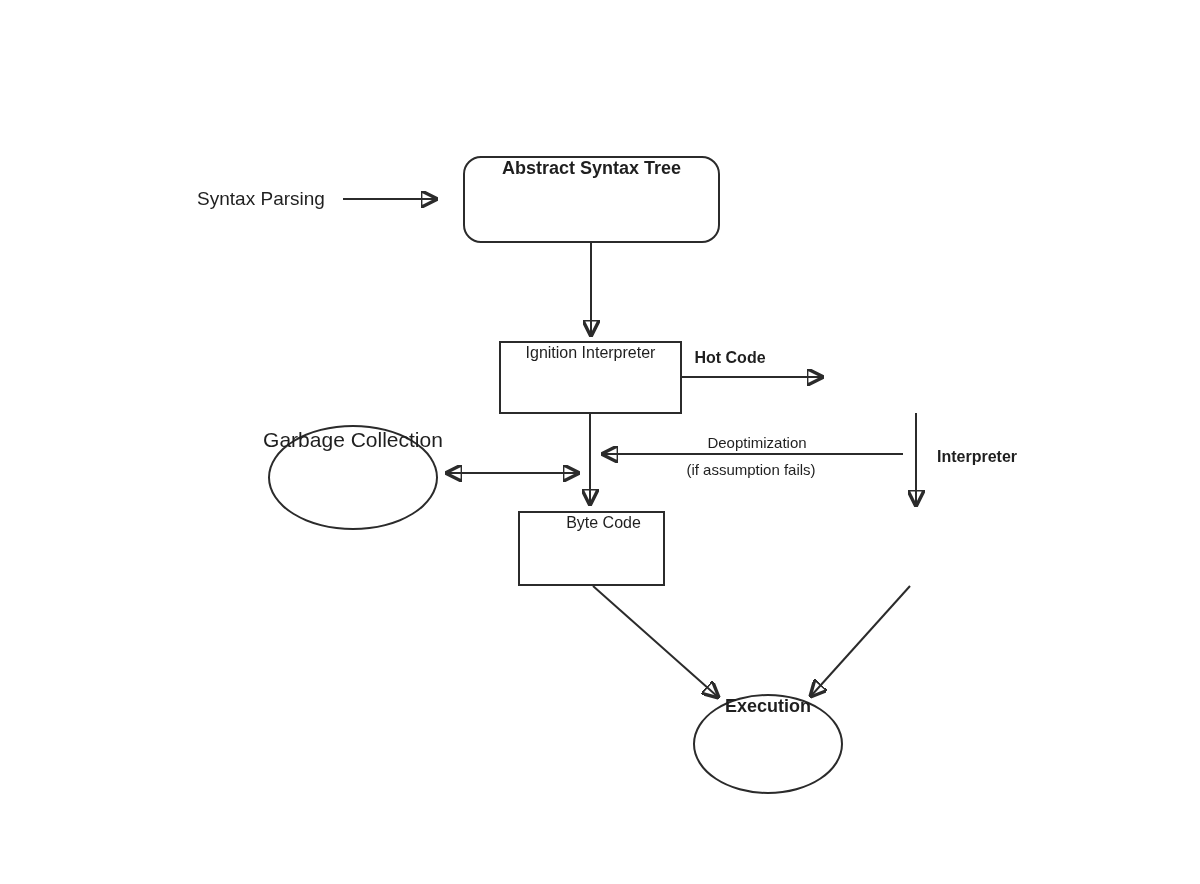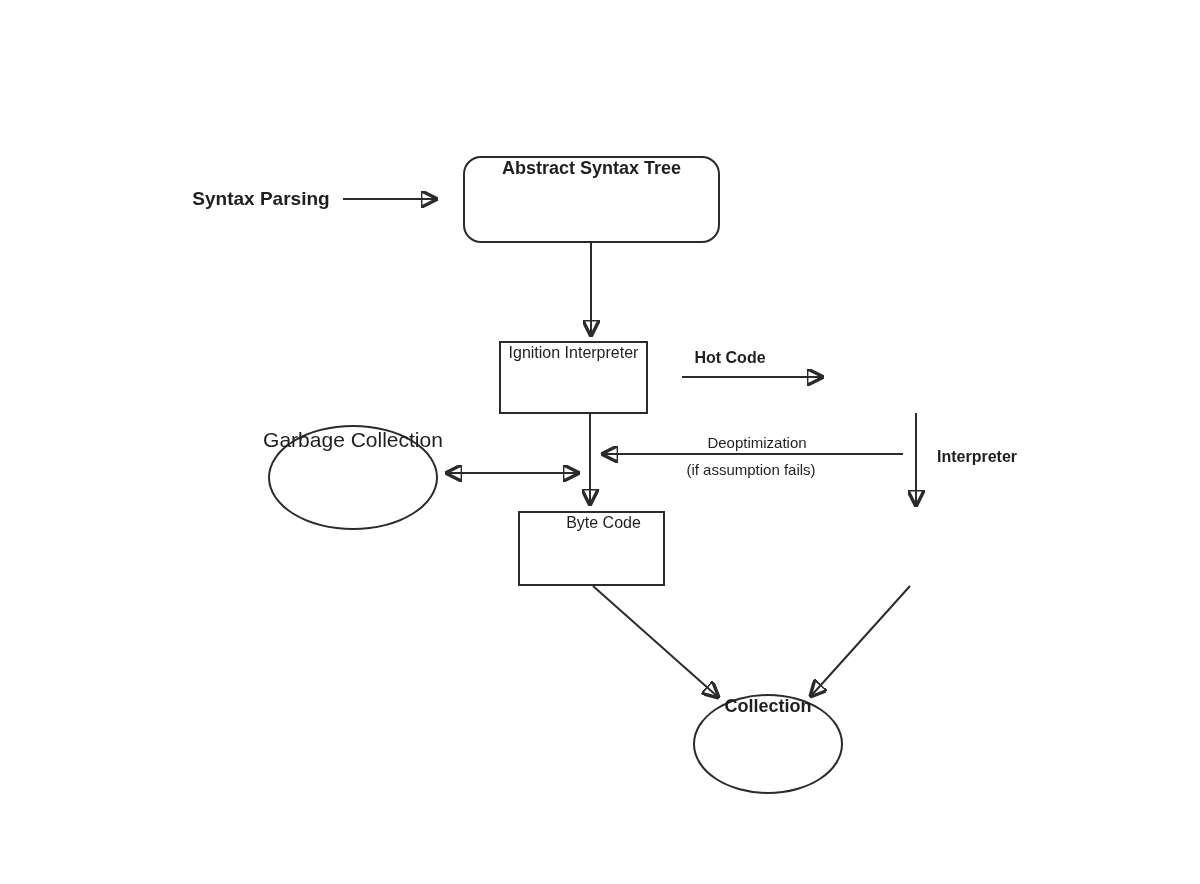--- a/index.html
+++ b/index.html
@@ -46,27 +46,27 @@
   .ellipse {
     border-radius: 50%;
   }
   .floating-label {
     position: absolute;
     transform: translate(-50%, -50%);
     white-space: nowrap;
     background: transparent;
   }
   .node-ast        { left: 463px; top: 156px; width: 257px; height: 87px; font-size: 18px; font-weight: bold; }
-  .node-ignition   { left: 499px; top: 341px; width: 149px; height: 73px; }
+  .node-ignition   { left: 499px; top: 341px; width: 183px; height: 73px; }
   .node-turbofan   { left: 829px; top: 340px; width: 160px; height: 73px; font-size: 15px; }
   .node-gc         { left: 268px; top: 425px; width: 170px; height: 105px; font-size: 21px; }
   .node-bytecode   { left: 518px; top: 511px; width: 147px; height: 75px; padding-left: 24px; }
   .node-omc        { left: 817px; top: 512px; width: 220px; height: 74px; }
   .node-execution  { left: 693px; top: 694px; width: 150px; height: 100px; font-size: 18px; font-weight: bold; }
-  .label-syntax-parsing { left: 261px; top: 199px; font-size: 19px; font-weight: bold; }
+  .label-syntax-parsing { left: 261px; top: 199px; font-size: 19px; font-weight: normal; }
   .label-hot-code       { left: 730px; top: 358px; font-size: 16px; font-weight: bold; }
   .label-deopt          { left: 757px; top: 442px; font-size: 15px; }
   .label-deopt-cond     { left: 751px; top: 469px; font-size: 15px; }
   .label-optimization   { left: 977px; top: 457px; font-size: 16px; font-weight: bold; }
 </style>
 </head>
 <body>
 
 <div id="canvas">
 
@@ -101,21 +101,21 @@
   <div class="node ellipse node-gc">
     <span>Garbage Collection</span>
   </div>
 
   <div class="node node-bytecode">
     <span>Byte Code</span>
   </div>
 
 
   <div class="node ellipse node-execution">
-    <span>Collection</span>
+    <span>Execution</span>
   </div>
 
   <div class="floating-label label-hot-code">Hot Code</div>
 
   <div class="floating-label label-deopt">Deoptimization</div>
 
   <div class="floating-label label-deopt-cond">(if assumption fails)</div>
 
   <div class="floating-label label-optimization">Interpreter</div>
 

